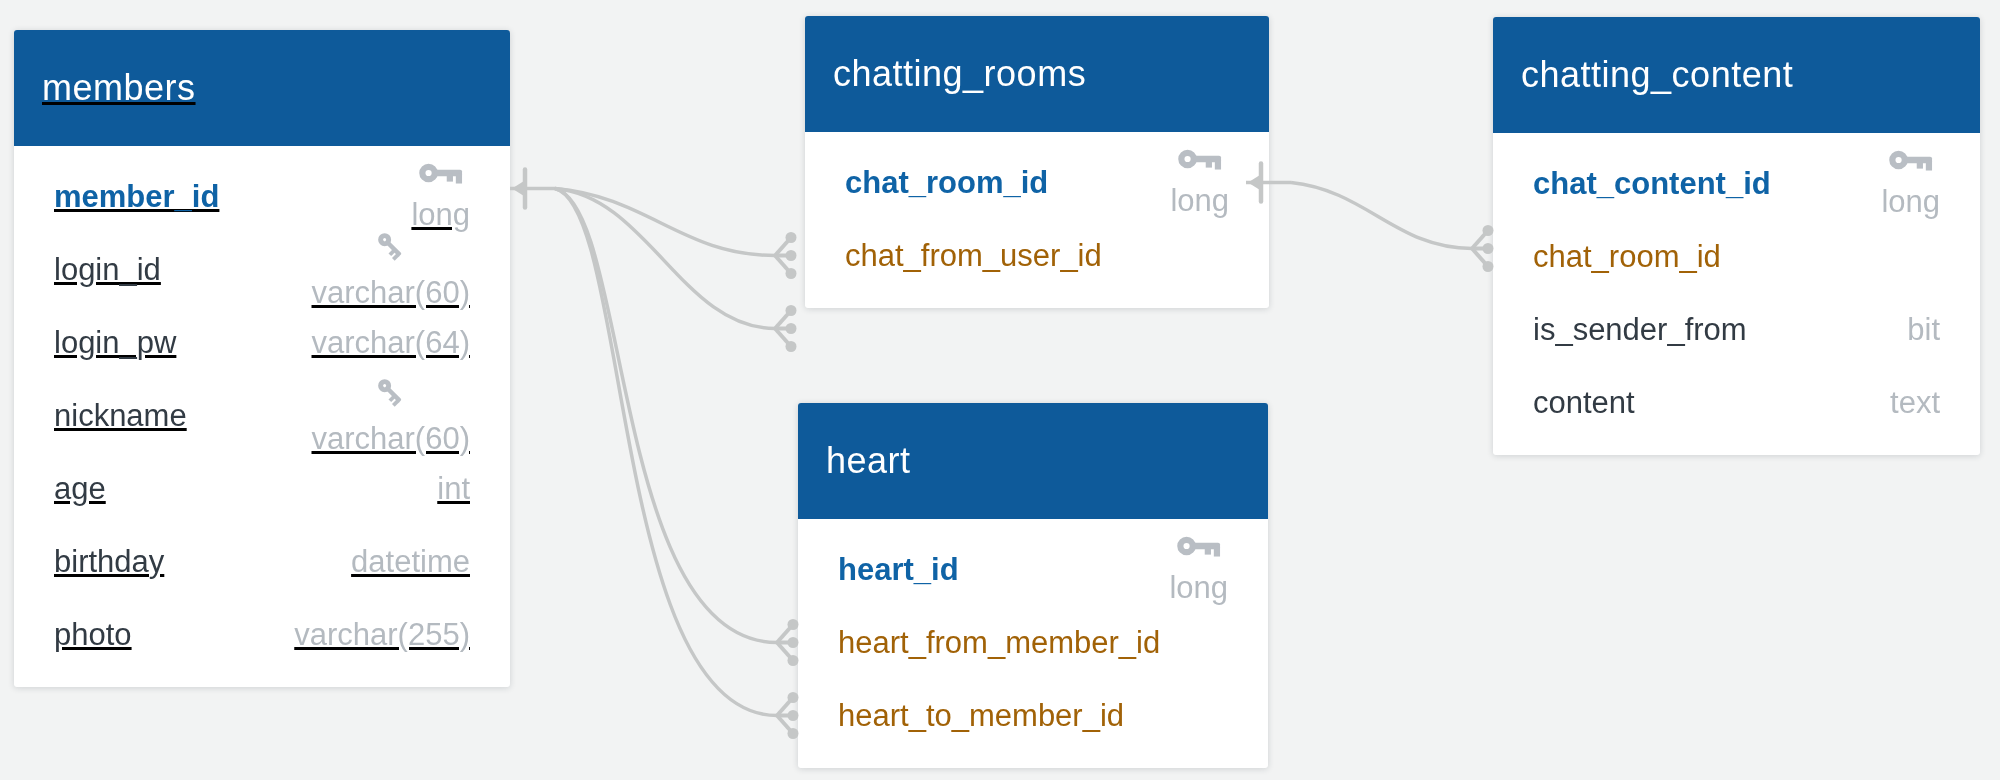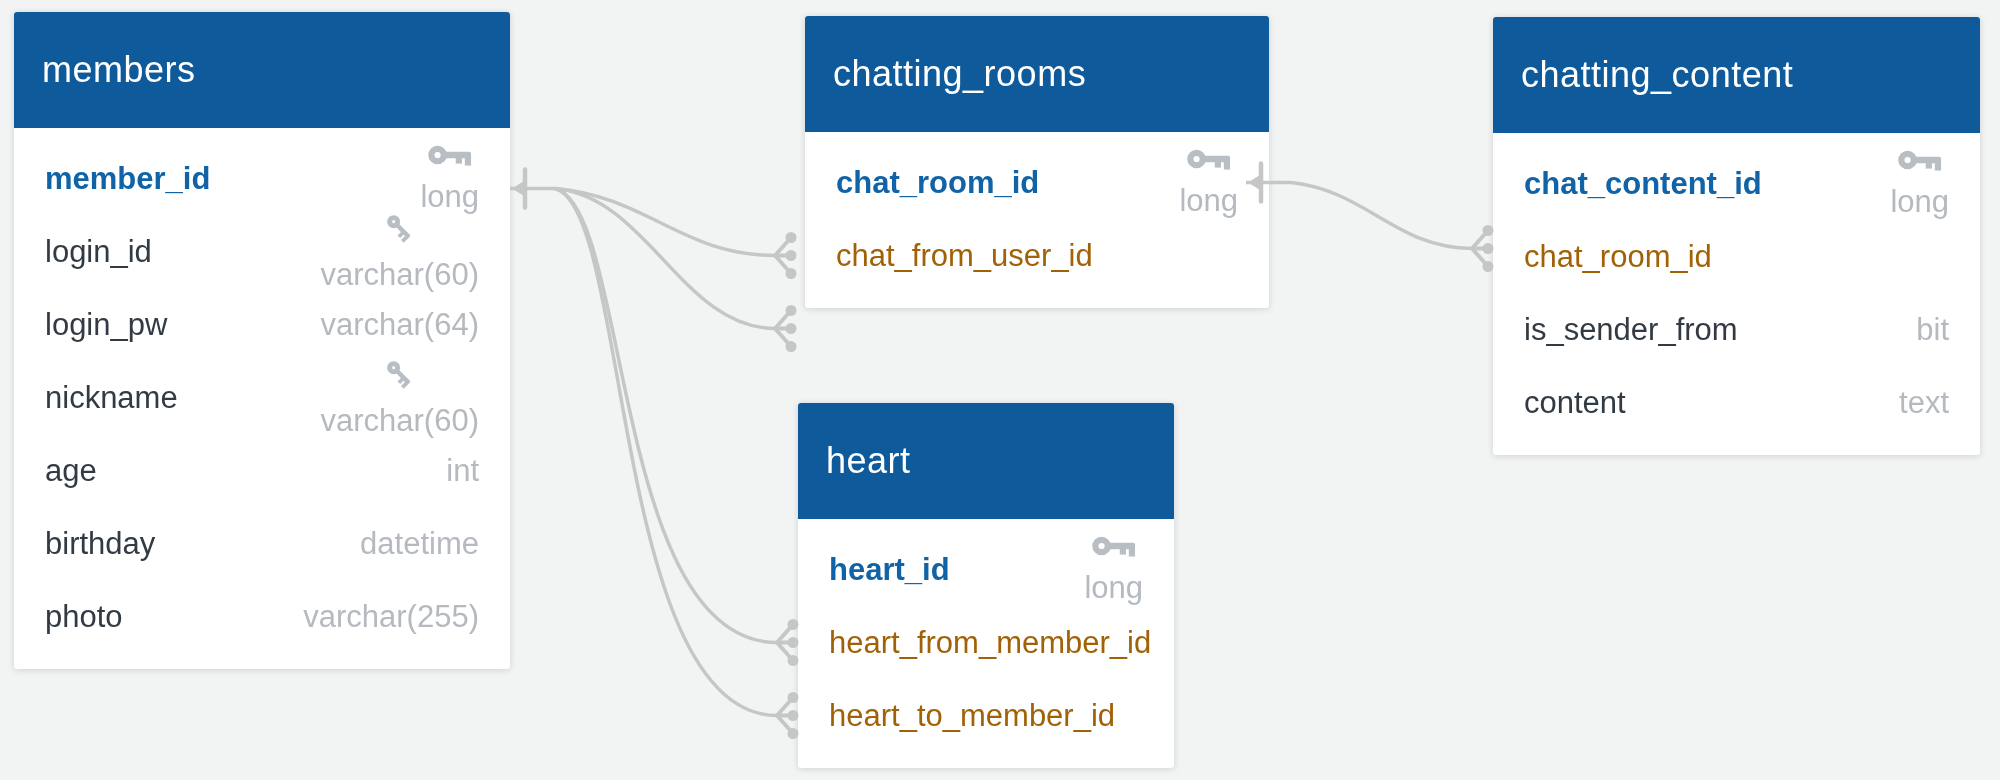--- a/index.html
+++ b/index.html
@@ -13,36 +13,36 @@
     box-shadow:0 1px 6px rgba(25,39,52,.16);
   }
   .t-header{
     background:#0e5a9a;height:116px;display:flex;align-items:center;
     padding:0 28px;border-radius:3px 3px 0 0;
   }
   .t-title{color:#ffffff;font-size:36px;font-weight:400;letter-spacing:.5px;}
   .t-body{padding:14px 0 16px 0;}
   .row{
     height:73px;display:flex;align-items:center;justify-content:space-between;
-    padding:0 31px;gap:24px;white-space:nowrap;
+    padding:0 40px;gap:24px;white-space:nowrap;
   }
   .col-name{font-size:31px;color:#323b44;font-weight:400;}
   .col-name.pk{color:#0f63a6;font-weight:700;}
   .col-name.fk{color:#a16207;font-weight:400;}
   .col-meta{display:flex;align-items:center;gap:12px;flex-direction:column;}
   .col-type{font-size:31px;color:#b4bac0;font-weight:400;}
   #rel-layer{position:absolute;left:0;top:0;pointer-events:none;}
   #rel-layer .rel{pointer-events:stroke;}
 </style>
 </head>
 <body>
 
 <div id="canvas">
   <div id="tables-root">
-      <section class="table" style="left: 14px; top: 12px; width: 496px;">
+      <section class="table" style="left: 14px; top: 30px; width: 496px; text-decoration: underline;">
     <header class="t-header">
       <span class="t-title">members</span>
     </header>
     <div class="t-body">
           <div class="row">
             <span class="col-name pk">member_id</span>
             <span class="col-meta">
               <svg width="44" height="24" viewBox="0 0 46 24">
                 <circle cx="10" cy="12" r="6.5" fill="none" stroke="#b9bec4" stroke-width="6.5"></circle>
                 <rect x="16" y="8.5" width="29" height="7" rx="2" fill="#b9bec4"></rect>
@@ -124,21 +124,21 @@
             </span>
           </div>
           <div class="row">
             <span class="col-name fk">chat_from_user_id</span>
             <span class="col-meta">
               <span class="col-type"></span>
             </span>
           </div>
         </div>
   </section>
-      <section class="table" style="left: 798px; top: 403px; width: 376px;">
+      <section class="table" style="left: 798px; top: 403px; width: 470px;">
     <header class="t-header">
       <span class="t-title">heart</span>
     </header>
     <div class="t-body">
           <div class="row">
             <span class="col-name pk">heart_id</span>
             <span class="col-meta">
               <svg width="44" height="24" viewBox="0 0 46 24">
                 <circle cx="10" cy="12" r="6.5" fill="none" stroke="#b9bec4" stroke-width="6.5"></circle>
                 <rect x="16" y="8.5" width="29" height="7" rx="2" fill="#b9bec4"></rect>

